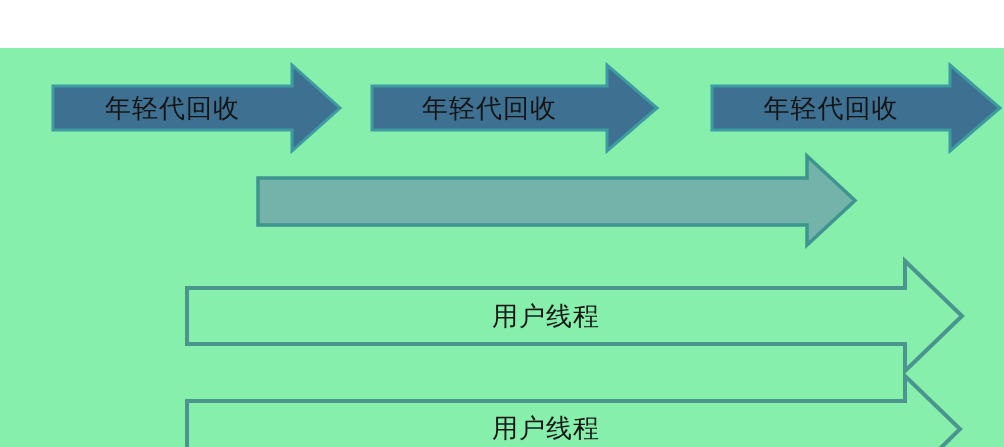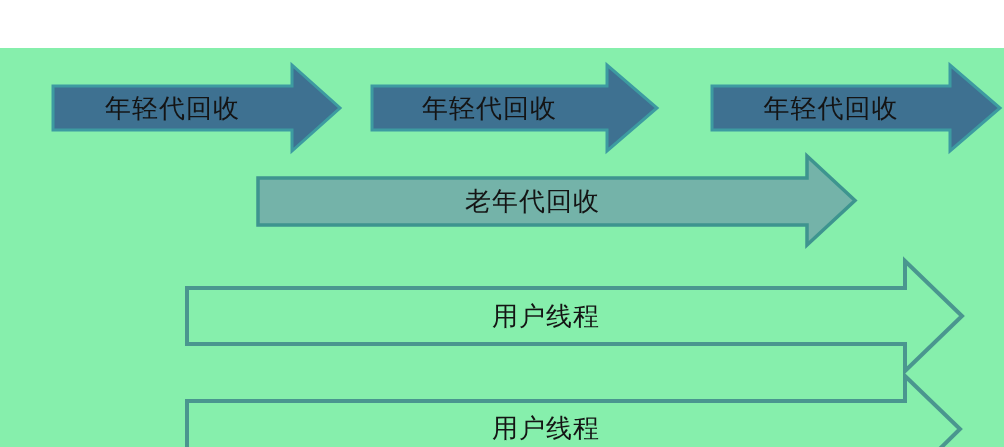--- a/index.html
+++ b/index.html
@@ -59,19 +59,18 @@
 
     <polygon stroke-width="4" stroke-linejoin="miter" points="187,353 905,353 905,328 960,381 905,435 905,407 187,407" fill="none" stroke="#4a968f"></polygon>
   </svg>
 
   <div class="arrow-label lbl-young-1" style="color: rgb(20, 20, 20);">年轻代回收</div>
 
   <div class="arrow-label lbl-young-2" style="color: rgb(20, 20, 20);">年轻代回收</div>
 
   <div class="arrow-label lbl-young-3" style="color: rgb(20, 20, 20);">年轻代回收</div>
 
-  <div class="arrow-label lbl-old" style="color: rgb(20, 20, 20);">老年代回收</div>
 
   <div class="arrow-label lbl-user-1" style="color: rgb(20, 20, 20);">用户线程</div>
 
   <div class="arrow-label lbl-user-2" style="color: rgb(20, 20, 20);">用户线程</div>
 
 </div>
 
 </body></html>

